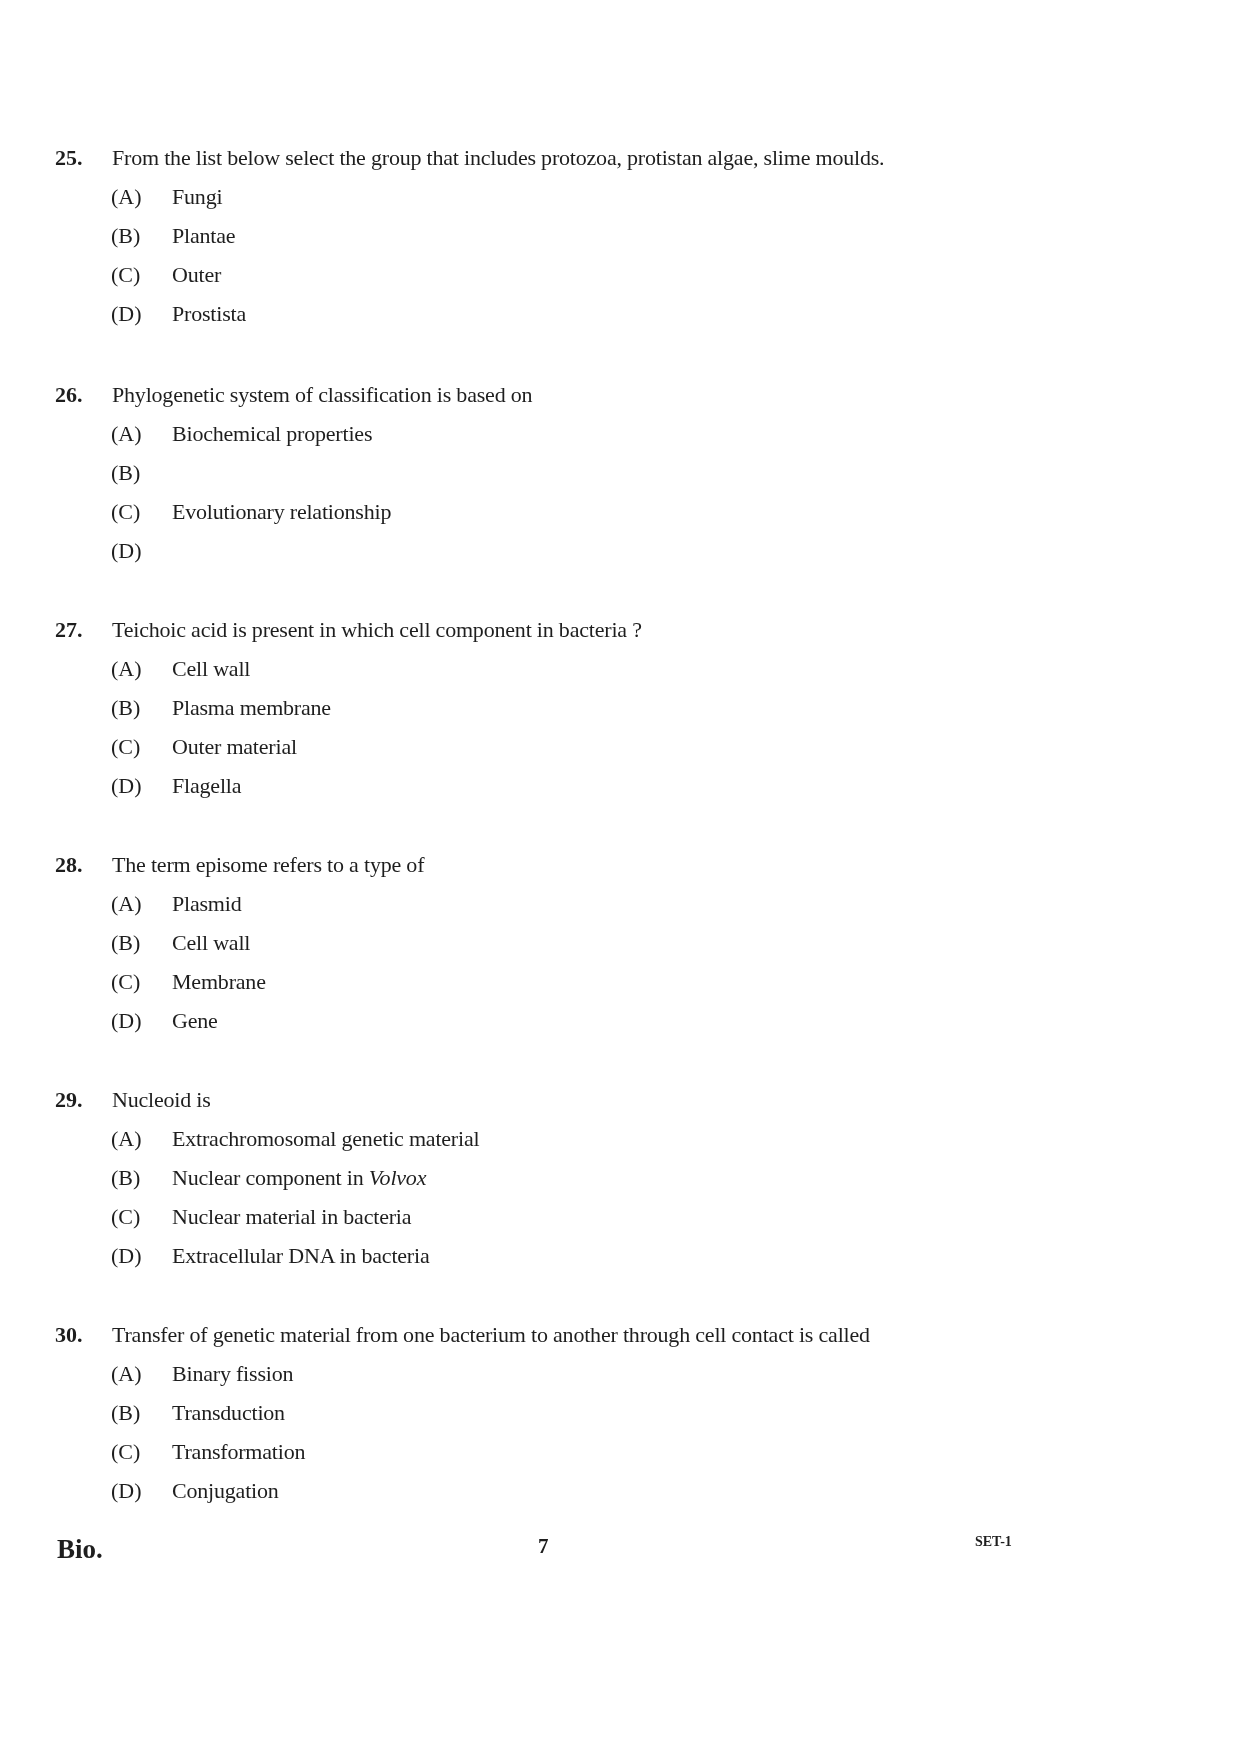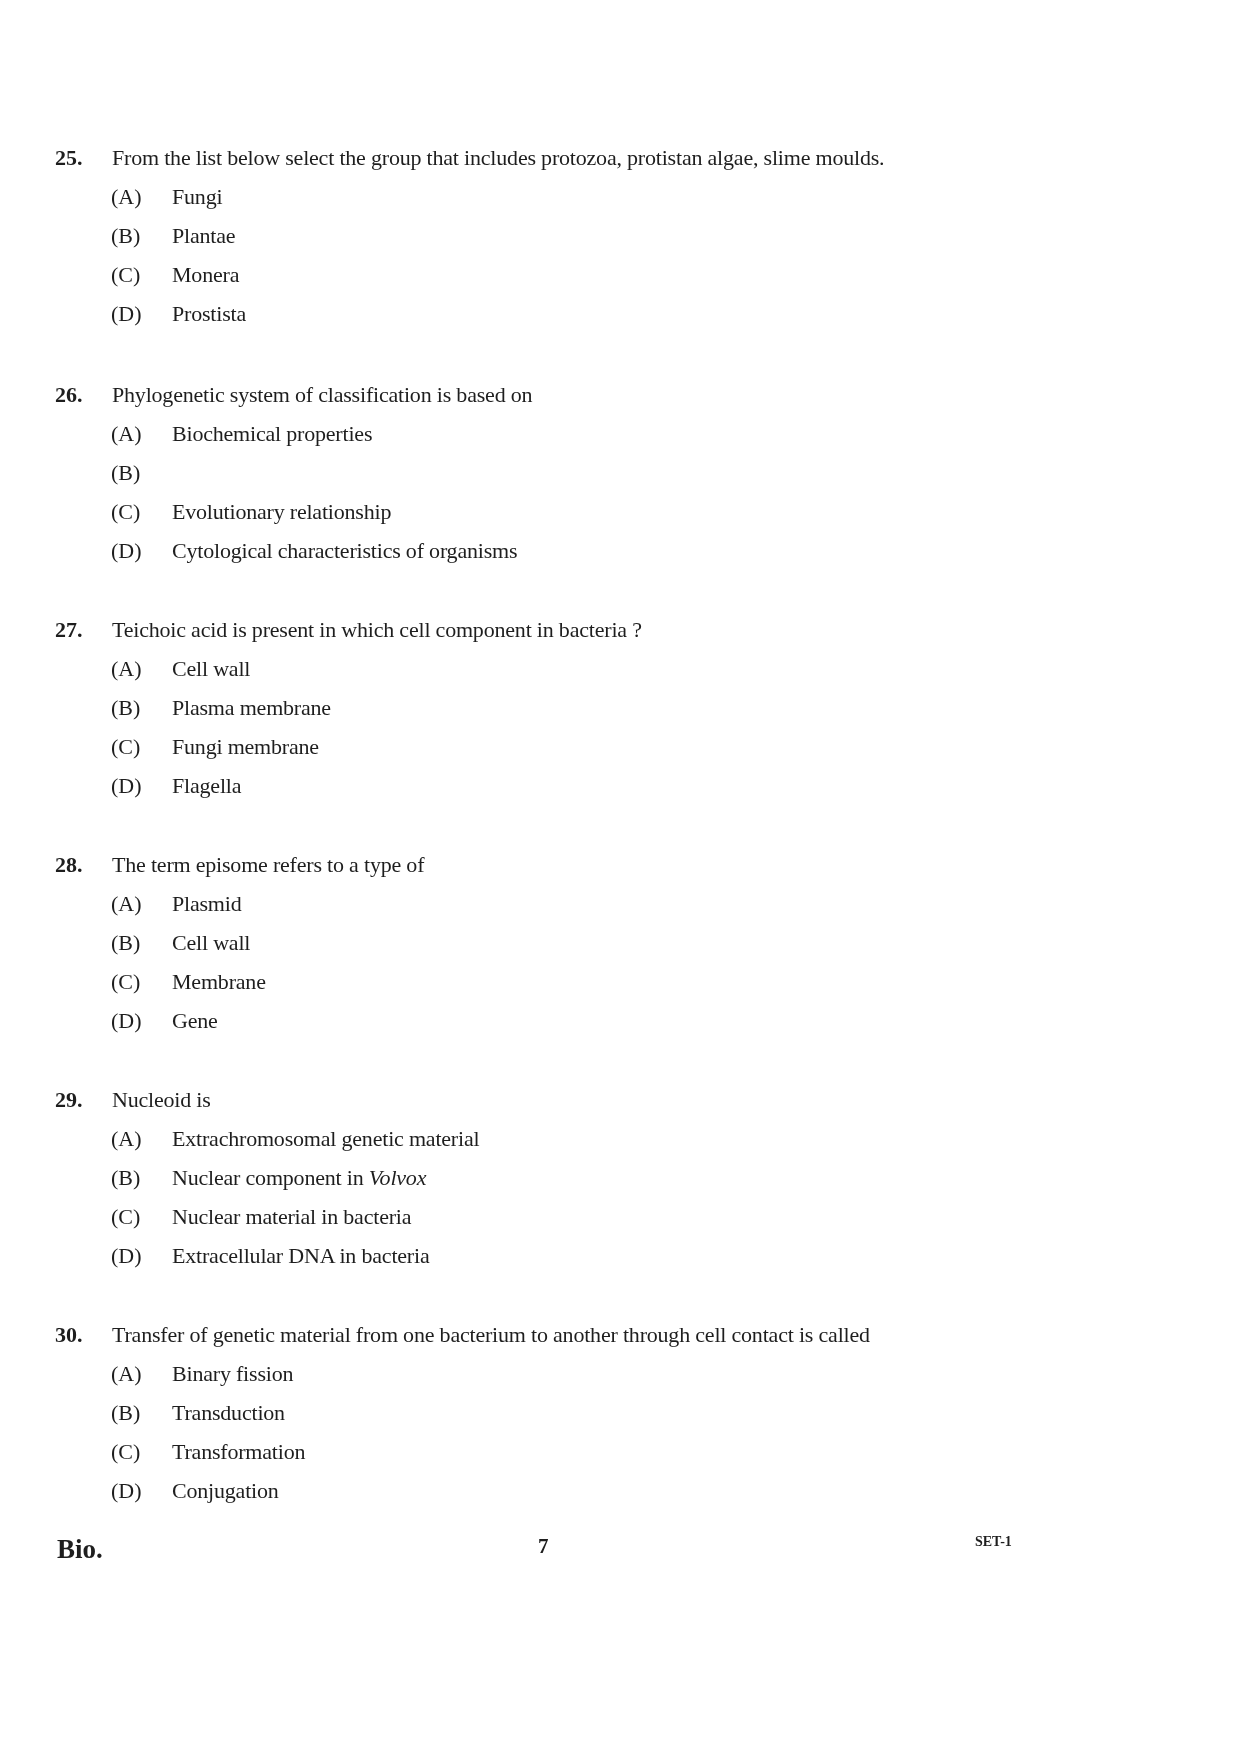--- a/index.html
+++ b/index.html
@@ -49,21 +49,21 @@
       <div class="option">
           <span class="opt-letter">(A)</span>
           <span class="opt-text">Fungi</span>
         </div>
       <div class="option">
           <span class="opt-letter">(B)</span>
           <span class="opt-text">Plantae</span>
         </div>
       <div class="option">
           <span class="opt-letter">(C)</span>
-          <span class="opt-text">Monera</span>
+          <span class="opt-text">Outer</span>
         </div>
       <div class="option">
           <span class="opt-letter">(D)</span>
           <span class="opt-text">Prostista</span>
         </div>
     </div>
   </div>
 
   <div class="question" style="top:382px;">
     <span class="q-num">26.</span>
@@ -75,40 +75,39 @@
         </div>
       <div class="option">
           <span class="opt-letter">(B)</span>
         </div>
       <div class="option">
           <span class="opt-letter">(C)</span>
           <span class="opt-text">Evolutionary relationship</span>
         </div>
       <div class="option">
           <span class="opt-letter">(D)</span>
-          <span class="opt-text">Cytological characteristics of organisms</span>
         </div>
     </div>
   </div>
 
   <div class="question" style="top:617px;">
     <span class="q-num">27.</span>
     <span class="q-text">Teichoic acid is present in which cell component in bacteria ?</span>
     <div class="options">
       <div class="option">
           <span class="opt-letter">(A)</span>
           <span class="opt-text">Cell wall</span>
         </div>
       <div class="option">
           <span class="opt-letter">(B)</span>
           <span class="opt-text">Plasma membrane</span>
         </div>
       <div class="option">
           <span class="opt-letter">(C)</span>
-          <span class="opt-text">Fungi membrane</span>
+          <span class="opt-text">Outer material</span>
         </div>
       <div class="option">
           <span class="opt-letter">(D)</span>
           <span class="opt-text">Flagella</span>
         </div>
     </div>
   </div>
 
   <div class="question" style="top:852px;">
     <span class="q-num">28.</span>

